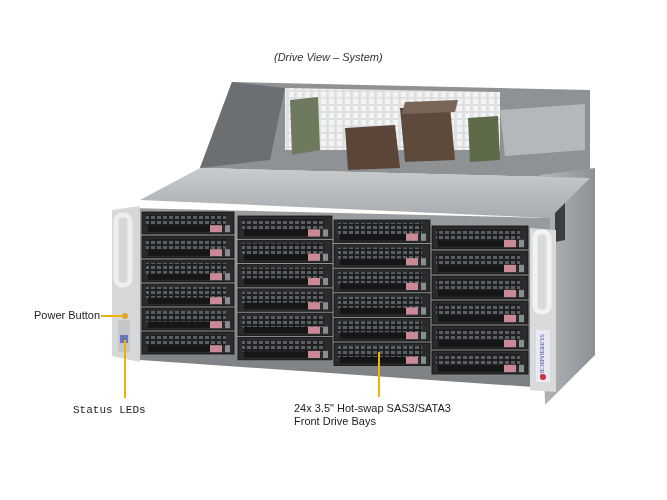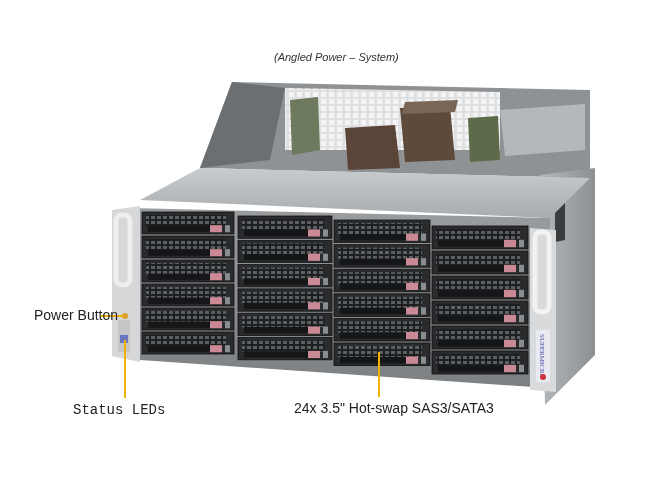--- a/index.html
+++ b/index.html
@@ -1,35 +1,35 @@
 <!DOCTYPE html>
 <html><head>
 <meta charset="utf-8">
 <style>
   * { box-sizing: border-box; margin: 0; padding: 0; }
   html, body { width: 667px; height: 500px; background: #ffffff; overflow: hidden; }
   body { position: relative; font-family: "Liberation Sans", sans-serif; color: #222; }
 
   .caption { position: absolute; left: 274px; top: 51px; font-size: 11px; font-style: italic; color: #333; white-space: nowrap; }
 
-  .label { position: absolute; font-size: 14px; color: #222; white-space: nowrap; line-height: 13px; }
+  .label { position: absolute; font-size: 11px; color: #222; white-space: nowrap; line-height: 13px; }
   .lbl-power { left: 34px; top: 309px; }
   .lbl-leds { left: 73px; top: 404px; font-family: Liberation Mono, monospace; }
   .lbl-bays { left: 294px; top: 402px; }
 
   .leader { position: absolute; background: #f0b400; }
 
   
   .server { position: absolute; left: 0; top: 0; width: 667px; height: 500px; }
   svg { position: absolute; left: 0; top: 0; }
 </style>
 </head>
 <body>
 
-<div class="caption">(Angled Power – System)</div>
+<div class="caption">(Drive View – System)</div>
 
 <div class="server">
 <svg width="667" height="500" viewBox="0 0 667 500">
   <defs>
     <linearGradient id="lidG" x1="0" y1="0" x2="0" y2="1">
       <stop offset="0" stop-color="#c9ccce"></stop>
       <stop offset="1" stop-color="#a9acaf"></stop>
     </linearGradient>
     <linearGradient id="frontG" x1="0" y1="0" x2="0" y2="1">
       <stop offset="0" stop-color="#9a9da0"></stop>
@@ -259,13 +259,14 @@
 </div>
 
 <div class="leader" style="left:101px; top:315px; width:22px; height:2px;"></div>
 <div class="leader" style="left:124px; top:340px; width:2px; height:58px;"></div>
 <div class="leader" style="left:378px; top:352px; width:2px; height:45px;"></div>
 
 <div class="label lbl-power">Power Button</div>
 <div class="label lbl-leds">Status LEDs</div>
 <div class="label lbl-bays">
   <div>24x 3.5" Hot-swap SAS3/SATA3</div>
+  <div>Front Drive Bays</div>
 </div>
 
 </body></html>

